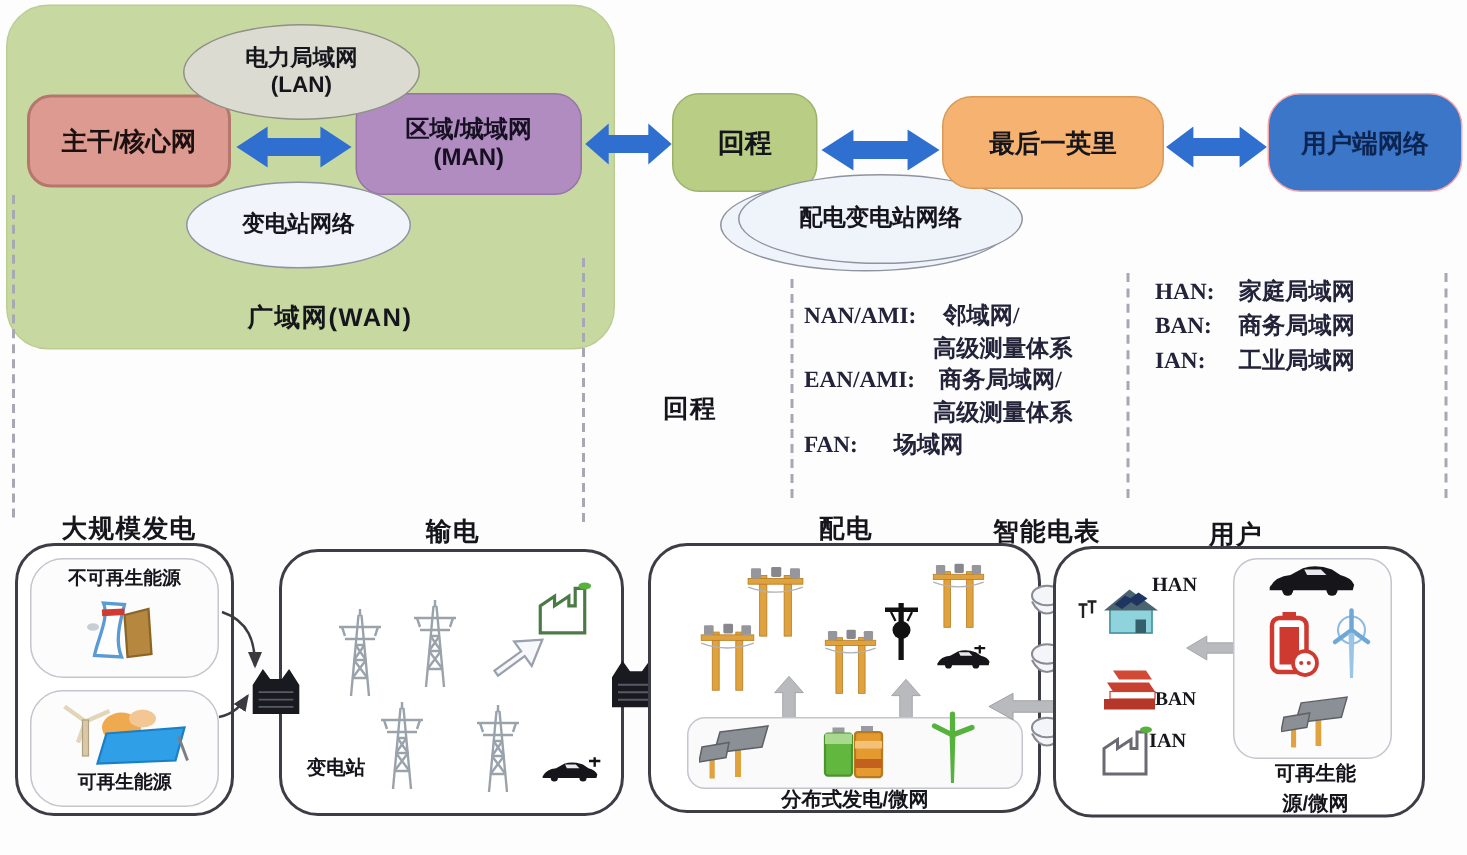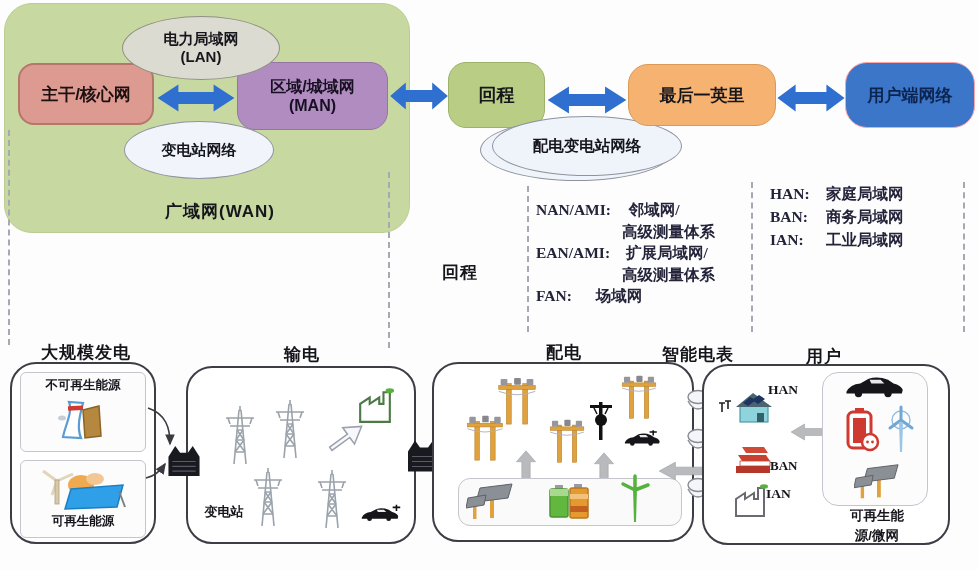--- a/index.html
+++ b/index.html
@@ -8,21 +8,21 @@
   .abs{position:absolute;}
   .box{display:flex;align-items:center;justify-content:center;text-align:center;
        font-weight:700;box-sizing:border-box;}
   .ellipse{border-radius:50%;display:flex;flex-direction:column;align-items:center;
        justify-content:center;text-align:center;font-weight:700;box-sizing:border-box;line-height:1.2;}
   .dash{width:0;border-left:2px dashed #a7a8b4;}
   .seclabel{font-weight:700;font-size:17px;letter-spacing:1px;text-align:center;}
   .legend-line{position:absolute;white-space:nowrap;font-family:"Liberation Serif","DejaVu Serif",serif;
        font-weight:700;font-size:15.5px;color:#23233a;}
   .bigbox{border:2.5px solid #3d3d46;border-radius:26px;background:#fff;box-sizing:border-box;}
-  .innerbox{border:1.5px solid #c5c5ce;border-radius:6px;background:#fcfcfd;box-sizing:border-box;}
+  .innerbox{border:1.5px solid #c5c5ce;border-radius:22px;background:#fcfcfd;box-sizing:border-box;}
   .smlabel{font-weight:700;font-size:12.5px;text-align:center;white-space:nowrap;}
   svg{display:block;}
 </style>
 </head>
 <body>
 
 <div id="stage">
 
   <svg width="0" height="0" style="position:absolute" aria-hidden="true">
     <defs>
@@ -125,21 +125,21 @@
 
   <div class="abs seclabel" style="left:430px;top:261px;width:60px;">回程</div>
 
   <div class="legend-line" style="left:536px;top:200px;">
     <span>NAN/AMI:</span>
     <span style="margin-left:14px;">邻域网/</span>
   </div>
   <div class="legend-line" style="left:622px;top:222px;">高级测量体系</div>
   <div class="legend-line" style="left:536px;top:243px;">
     <span>EAN/AMI:</span>
-    <span style="margin-left:12px;">扩展局域网/</span>
+    <span style="margin-left:12px;">商务局域网/</span>
   </div>
   <div class="legend-line" style="left:622px;top:265px;">高级测量体系</div>
   <div class="legend-line" style="left:536px;top:286px;">
     <span>FAN:</span>
     <span style="margin-left:20px;">场域网</span>
   </div>
 
   <div class="legend-line" style="left:770px;top:184px;">
     <span style="display:inline-block;width:52px;">HAN:</span>
     <span>家庭局域网</span>
@@ -266,20 +266,21 @@
     <rect x="4" y="7" width="18" height="7" fill="#a8d98e"></rect>
     <rect x="28" y="2" width="8" height="4" fill="#9a9aa2"></rect>
     <rect x="24" y="6" width="18" height="30" rx="2" fill="#e59a30" stroke="#b8791f" stroke-width="1.5"></rect>
     <rect x="24" y="24" width="18" height="6" fill="#c2611f"></rect>
     <rect x="24" y="12" width="18" height="5" fill="#f3c27a"></rect>
   </svg>
   <svg class="abs" style="left:618px;top:474px;" width="36" height="50" viewBox="0 0 36 50">
     <path d="M17,16 L17,2 M17,16 L5,10 M17,16 L30,11" stroke="#56b23c" stroke-width="3.5" stroke-linecap="round"></path>
     <polygon points="15,14 19,14 18,48 16,48" fill="#56b23c"></polygon>
   </svg>
+  <div class="abs smlabel" style="left:475px;top:524px;width:190px;font-size:13.5px;">分布式发电/微网</div>
 
   <svg class="abs" style="left:684px;top:388px;" width="28" height="24" viewBox="0 0 28 24">
       <use href="#sym-insulator"></use>
     </svg>
   <svg class="abs" style="left:684px;top:427px;" width="28" height="24" viewBox="0 0 28 24">
       <use href="#sym-insulator"></use>
     </svg>
   <svg class="abs" style="left:684px;top:476px;" width="28" height="24" viewBox="0 0 28 24">
       <use href="#sym-insulator"></use>
     </svg>

